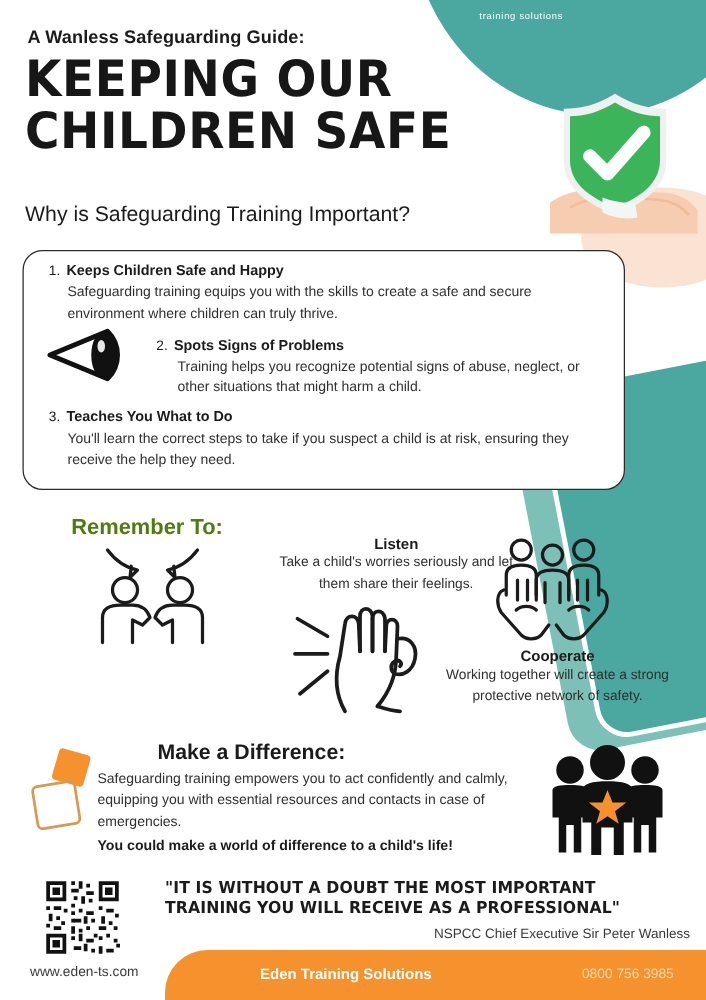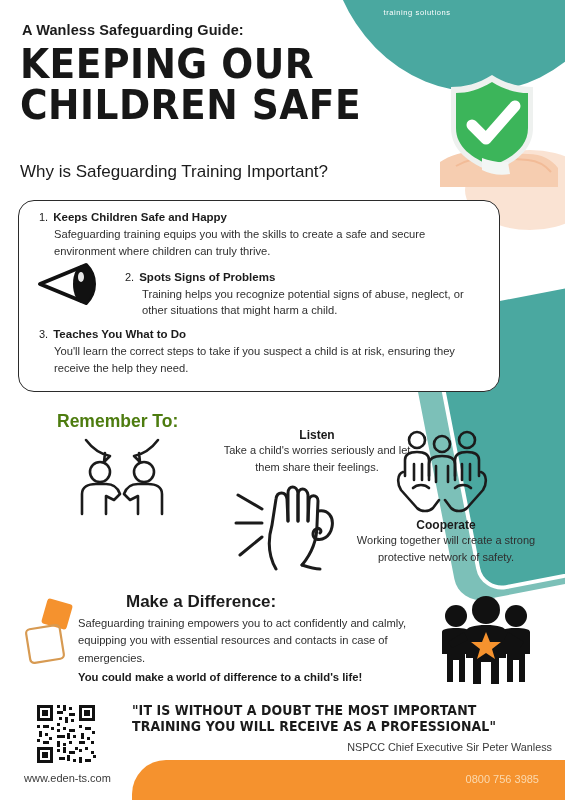--- a/index.html
+++ b/index.html
@@ -399,16 +399,17 @@
   </div>
   <div class="website">www.eden-ts.com</div>
 
   <div class="quote">
     <div>"IT IS WITHOUT A DOUBT THE MOST IMPORTANT</div>
     <div>TRAINING YOU WILL RECEIVE AS A PROFESSIONAL"</div>
   </div>
   <div class="quote-attr">NSPCC Chief Executive Sir Peter Wanless</div>
 
   <div class="orange-bar">
+    <div class="brand">Eden Training Solutions</div>
     <div class="phone">0800 756 3985</div>
   </div>
 
 </div>
 
 </body></html>

